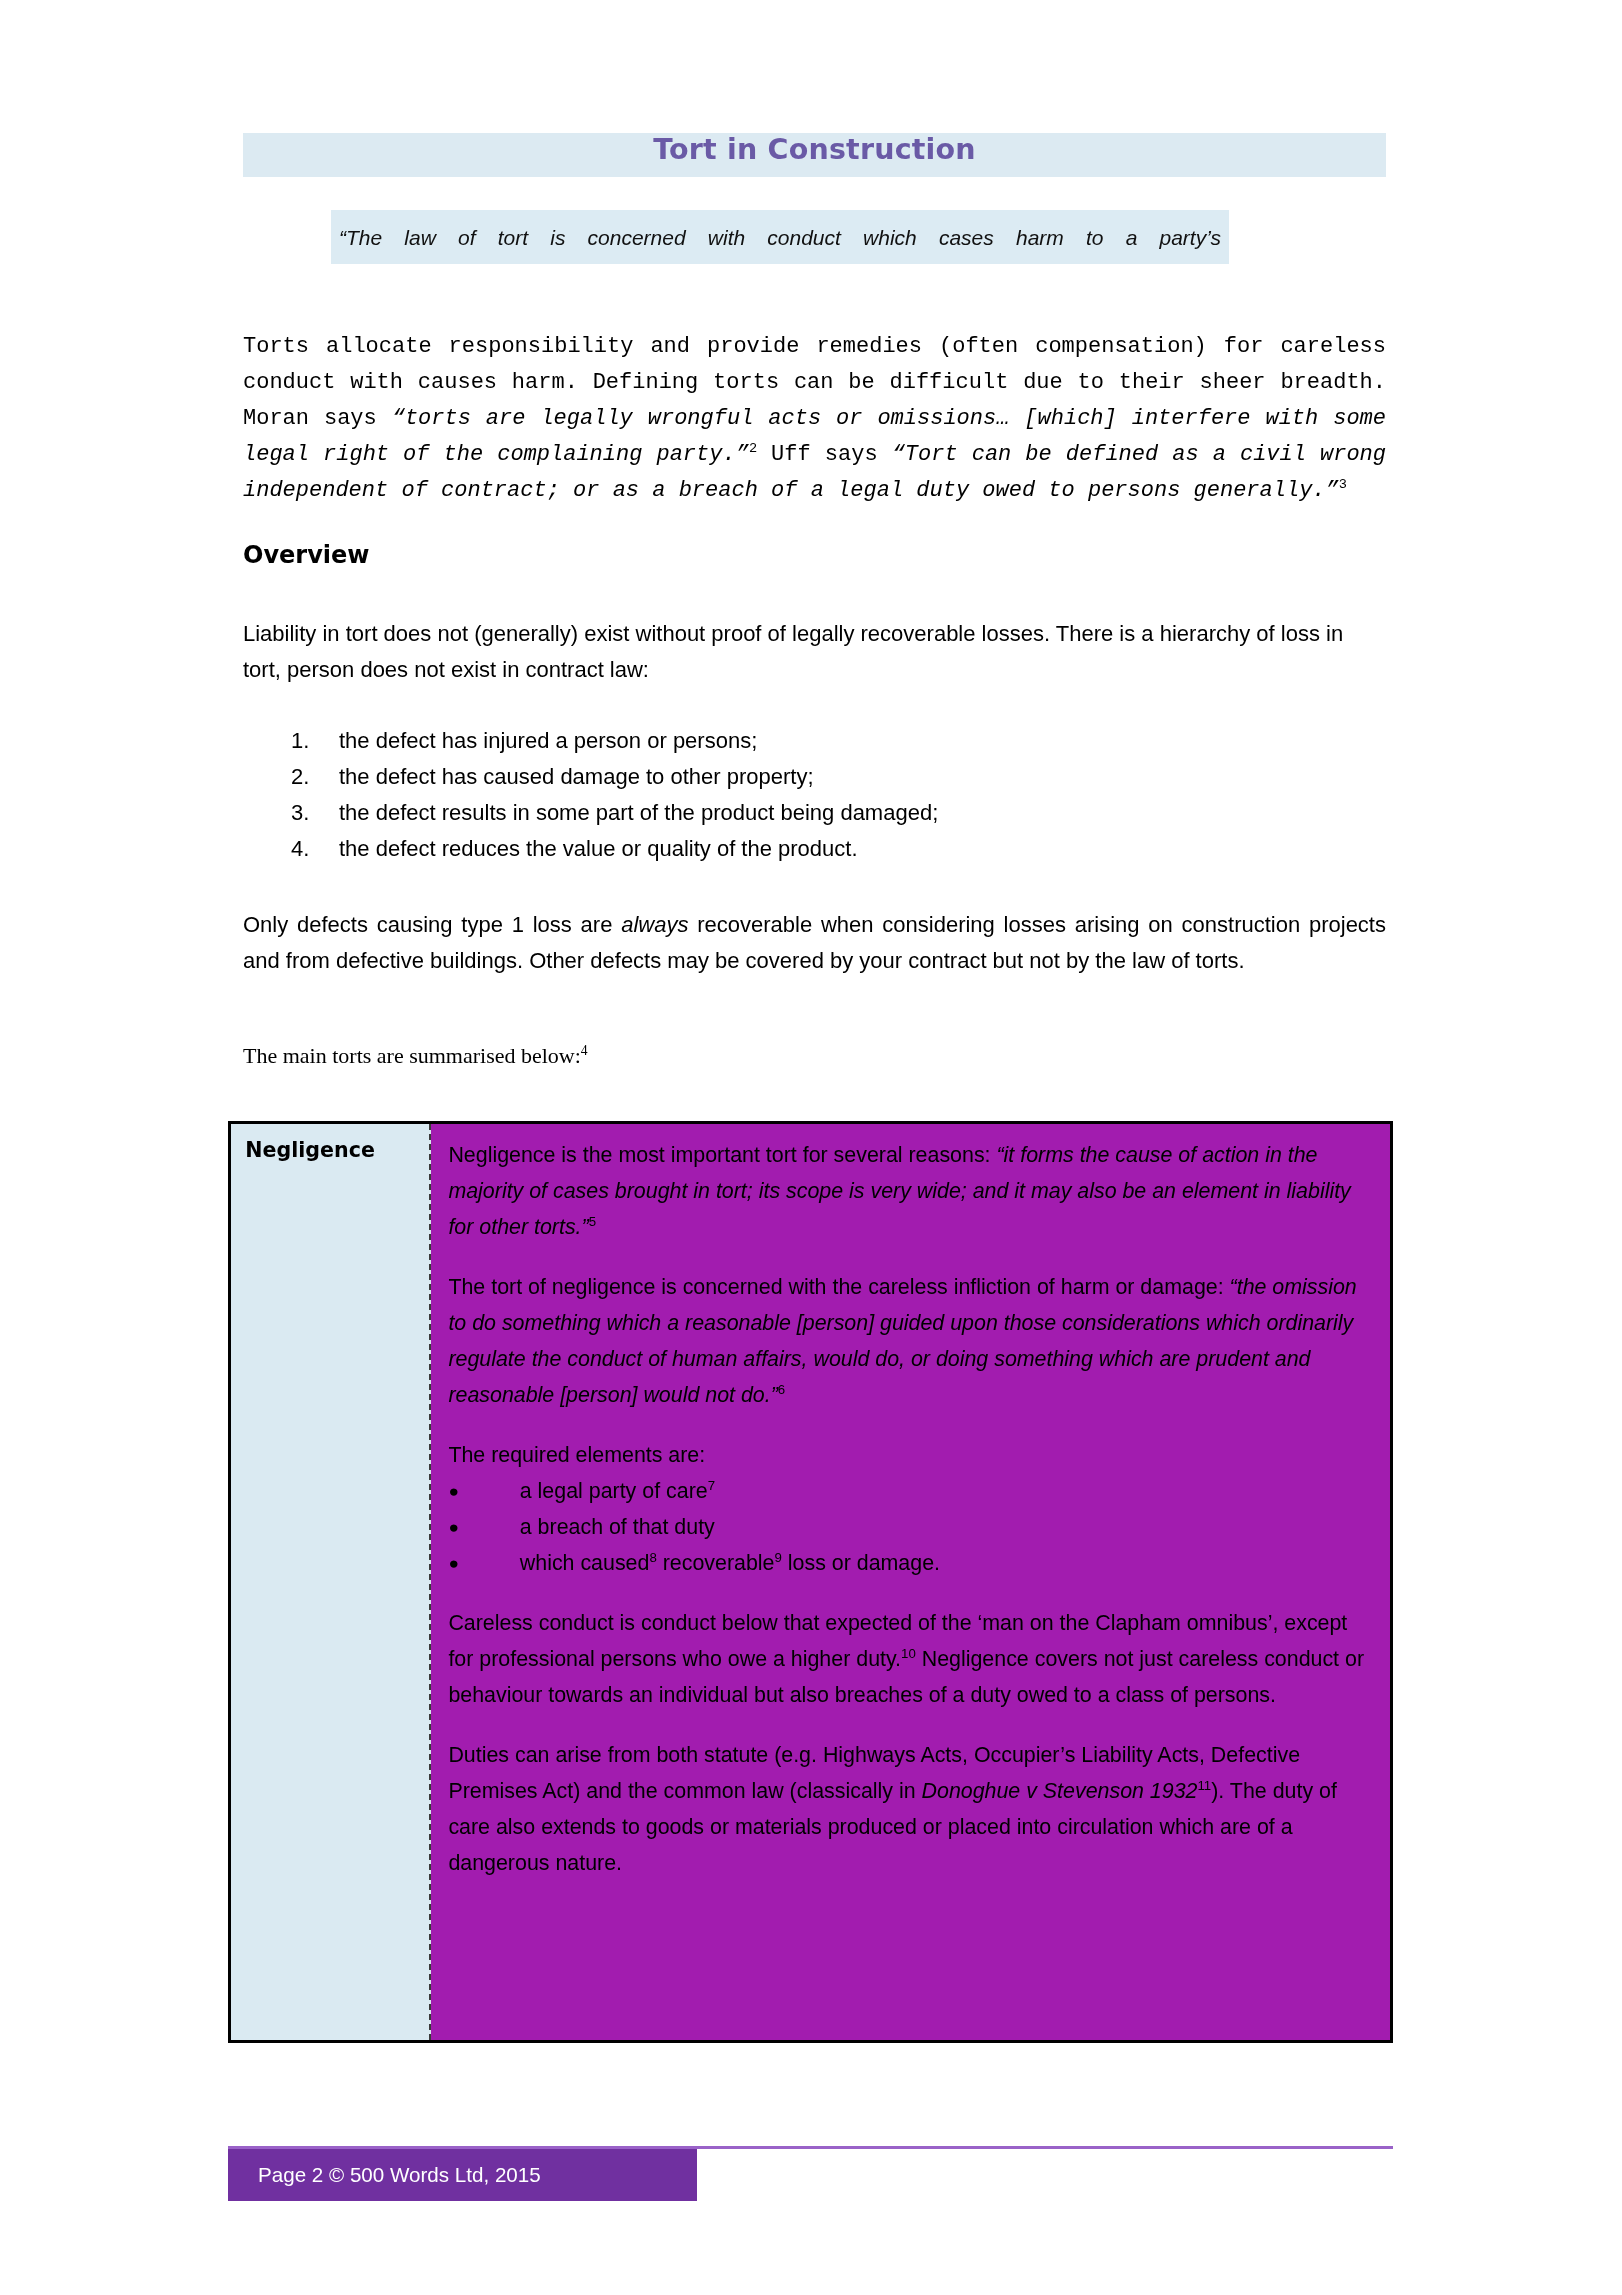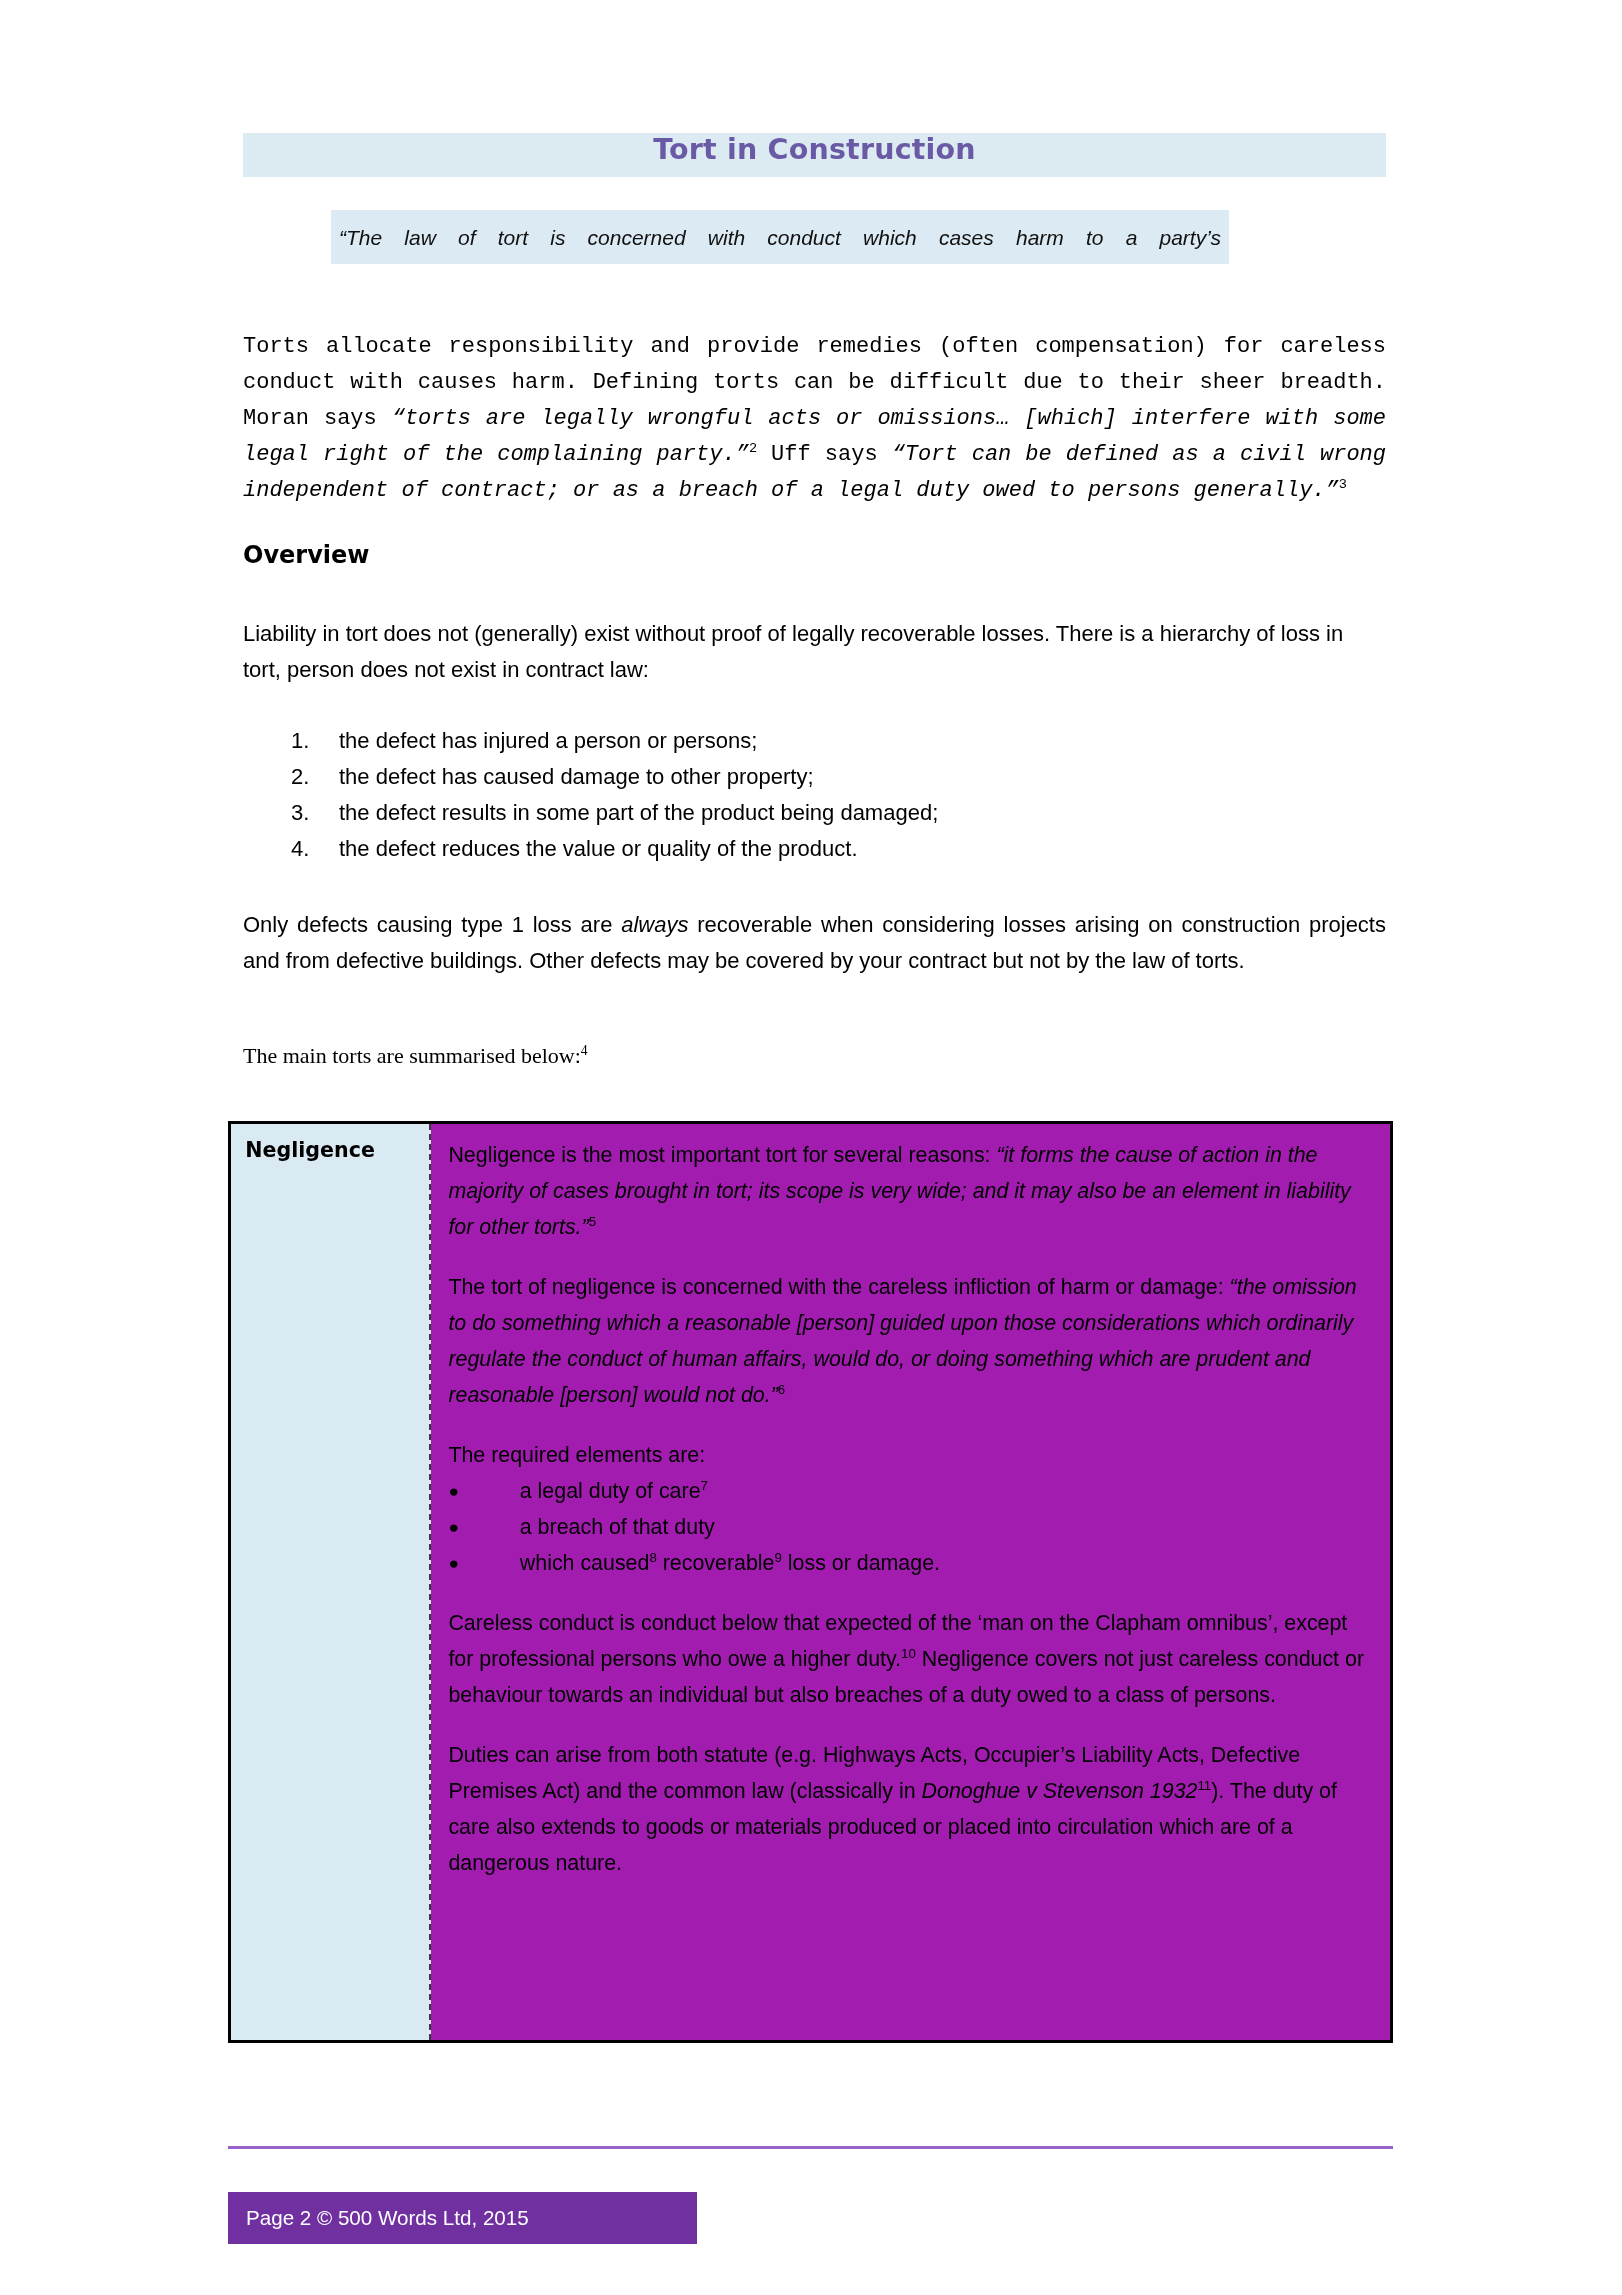--- a/index.html
+++ b/index.html
@@ -185,23 +185,22 @@
   }
   .footer-box {
     position: absolute;
     left: 228px;
     top: 2149px;
     width: 469px;
     height: 52px;
     background: #7030a0;
     display: flex;
     align-items: center;
-    padding-left: 18px;
-    box-sizing: border-box;
-    margin-top: 43px;
+    padding-left: 30px;
+    box-sizing: border-box;
   }
   .footer-text {
     color: #ffffff;
     font-size: 20.6px;
     white-space: nowrap;
   }
 </style>
 </head>
 <body>
 
@@ -263,21 +262,21 @@
       <p><span>Negligence is the most important tort for several reasons: </span><span class="it">“it forms the cause of action in the majority of cases brought in tort; its scope is very wide; and it may also be an element in liability for other torts.”</span><sup>5</sup></p>
 
       <p><span>The tort of negligence is concerned with the careless infliction of harm or damage: </span><span class="it">“the omission to do something which a reasonable [person] guided upon those considerations which ordinarily regulate the conduct of human affairs, would do, or doing something which are prudent and reasonable [person] would not do.”</span><sup>6</sup></p>
 
       <p class="tight">The required elements are:</p>
 
       <div class="blist">
         <div class="blist-item">
           <span class="bullet-mark">●</span>
           <span class="bullet-gap"></span>
-          <span class="bullet-txt"><span>a legal duty of care</span><sup>7</sup></span>
+          <span class="bullet-txt"><span>a legal party of care</span><sup>7</sup></span>
         </div>
         <div class="blist-item">
           <span class="bullet-mark">●</span>
           <span class="bullet-gap"></span>
           <span class="bullet-txt"><span>a breach of that duty</span></span>
         </div>
         <div class="blist-item">
           <span class="bullet-mark">●</span>
           <span class="bullet-gap"></span>
           <span class="bullet-txt"><span>which caused</span><sup>8</sup><span> recoverable</span><sup>9</sup><span> loss or damage.</span></span>

